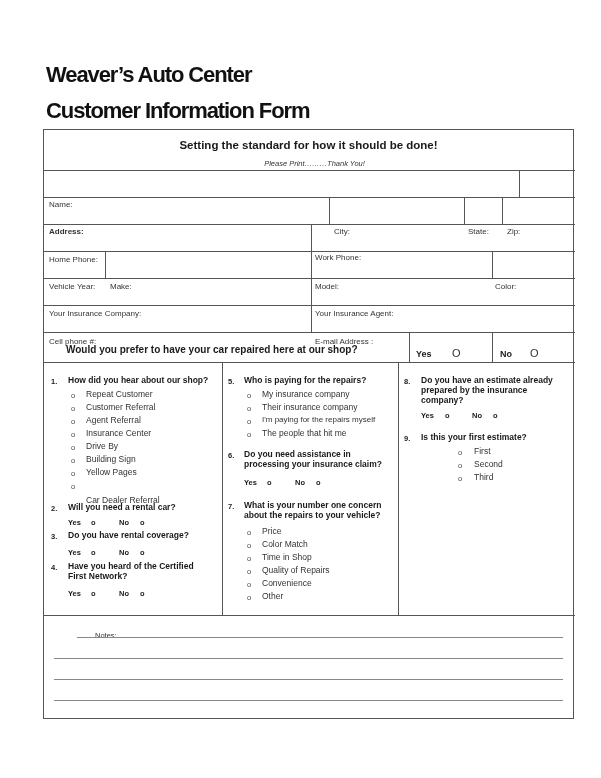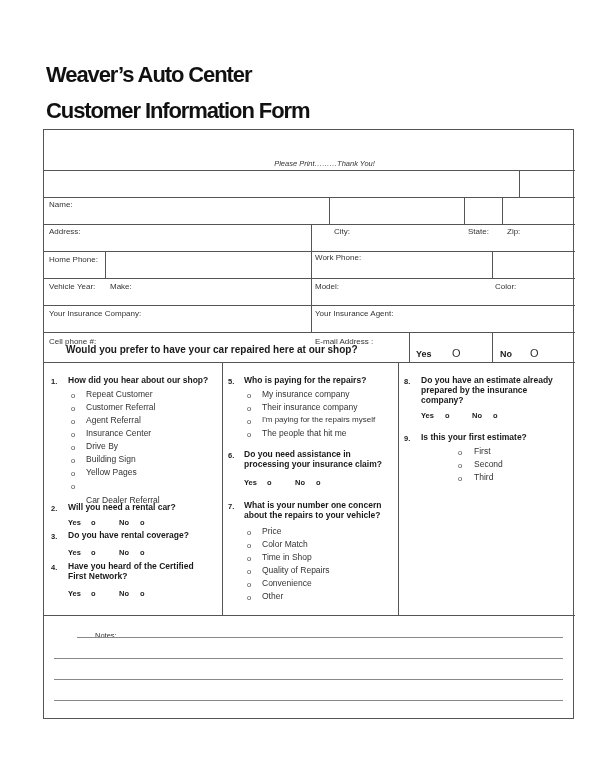--- a/index.html
+++ b/index.html
@@ -5,21 +5,21 @@
   * { box-sizing: border-box; margin: 0; padding: 0; }
   html, body { width: 601px; height: 778px; background: #ffffff; overflow: hidden; }
   body { font-family: "Liberation Sans", sans-serif; color: #1a1a1a; position: relative; }
   .title { position: absolute; left: 46px; font-weight: bold; font-size: 22px; letter-spacing: -1.1px; color: #111; }
   .t1 { top: 62px; }
   .t2 { top: 98px; }
   .form { position: absolute; left: 43px; top: 129px; width: 531px; height: 590px; border: 1px solid #555; }
   .hline { position: absolute; height: 0; border-top: 1px solid #555; }
   .vline { position: absolute; width: 0; border-left: 1px solid #555; }
   .slogan { position: absolute; left: 0; width: 100%; top: 9px; text-align: center; font-weight: bold; font-size: 11.5px; }
-  .please { position: absolute; left: 16px; width: 100%; top: 29px; text-align: center; font-style: italic; font-size: 7.5px; color: #333; }
+  .please { position: absolute; left: 6px; width: 100%; top: 29px; text-align: center; font-style: italic; font-size: 7.5px; color: #333; }
   .lbl { position: absolute; font-size: 8px; color: #333; margin-top: 27px; }
   .q-main { position: absolute; left: 22px; top: 214px; font-weight: bold; font-size: 10px; }
   .yn-big { position: absolute; font-weight: bold; font-size: 9px; }
   .circle-big { position: absolute; font-size: 11px; color: #333; }
   .qnum { position: absolute; font-weight: bold; font-size: 7.5px; }
   .qtext { position: absolute; font-weight: bold; font-size: 8.5px; line-height: 10px; }
   .opt { position: absolute; font-size: 8.5px; color: #333; }
   .bullet { position: absolute; font-size: 7.5px; color: #444; }
   .yn { position: absolute; font-weight: bold; font-size: 7.5px; }
   .goal { position: absolute; left: 358px; top: 380px; width: 166px; text-align: center; font-style: italic; font-size: 8px; line-height: 10.5px; color: #222; }
@@ -27,20 +27,21 @@
   .noteline { position: absolute; height: 0; border-top: 1px solid #888; }
 </style>
 </head>
 <body>
 
 <div class="title t1">Weaver’s Auto Center</div>
 <div class="title t2">Customer Information Form</div>
 
 <div class="form">
 
+  <div class="slogan">Setting the standard for how it should be done!</div>
   <div class="please">Please Print………Thank You!</div>
 
   <div class="hline" style="left:0;width:531px;top:40px;"></div>
   <div class="hline" style="left:0;width:531px;top:67px;"></div>
   <div class="hline" style="left:0;width:531px;top:94px;"></div>
   <div class="hline" style="left:0;width:531px;top:121px;"></div>
   <div class="hline" style="left:0;width:531px;top:148px;"></div>
   <div class="hline" style="left:0;width:531px;top:175px;"></div>
   <div class="hline" style="left:0;width:531px;top:202px;"></div>
   <div class="hline" style="left:0;width:531px;top:232px;"></div>
@@ -52,21 +53,21 @@
   <div class="vline" style="left:458px;top:67px;height:27px;"></div>
   <div class="vline" style="left:267px;top:94px;height:108px;"></div>
   <div class="vline" style="left:61px;top:121px;height:27px;"></div>
   <div class="vline" style="left:448px;top:121px;height:27px;"></div>
   <div class="vline" style="left:365px;top:202px;height:30px;"></div>
   <div class="vline" style="left:448px;top:202px;height:30px;"></div>
   <div class="vline" style="left:178px;top:232px;height:253px;"></div>
   <div class="vline" style="left:354px;top:232px;height:253px;"></div>
 
   <div class="lbl" style="left:5px;top:43px;">Name:</div>
-  <div class="lbl" style="left:5px;top:70px;">Address:</div>
+  <div class="lbl" style="left:5px;top:70px;font-weight:bold;">Address:</div>
   <div class="lbl" style="left:290px;top:70px;">City:</div>
   <div class="lbl" style="left:424px;top:70px;">State:</div>
   <div class="lbl" style="left:463px;top:70px;">Zip:</div>
   <div class="lbl" style="left:5px;top:98px;">Home Phone:</div>
   <div class="lbl" style="left:271px;top:96px;text-align:center;">Work Phone:</div>
   <div class="lbl" style="left:5px;top:125px;">Vehicle Year:</div>
   <div class="lbl" style="left:66px;top:125px;">Make:</div>
   <div class="lbl" style="left:271px;top:125px;">Model:</div>
   <div class="lbl" style="left:451px;top:125px;">Color:</div>
   <div class="lbl" style="left:5px;top:152px;">Your Insurance Company:</div>

